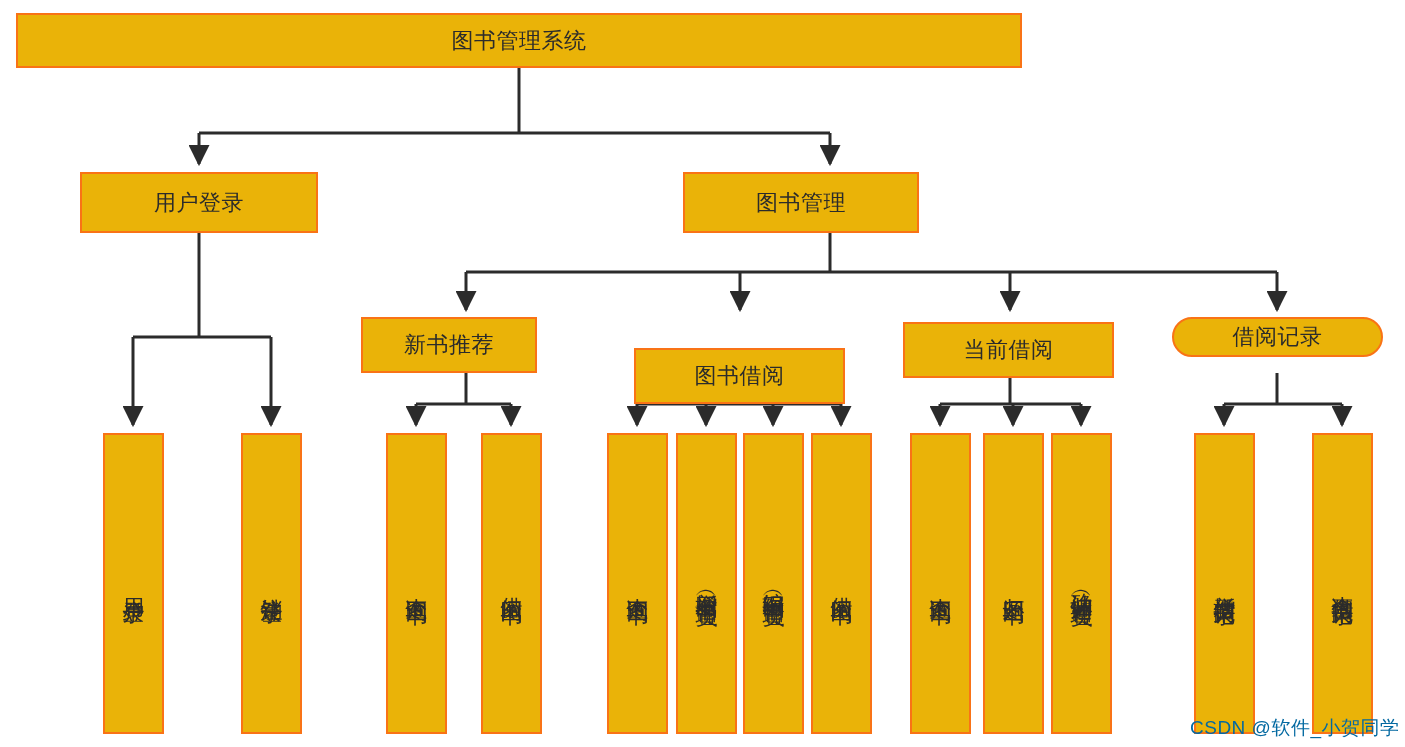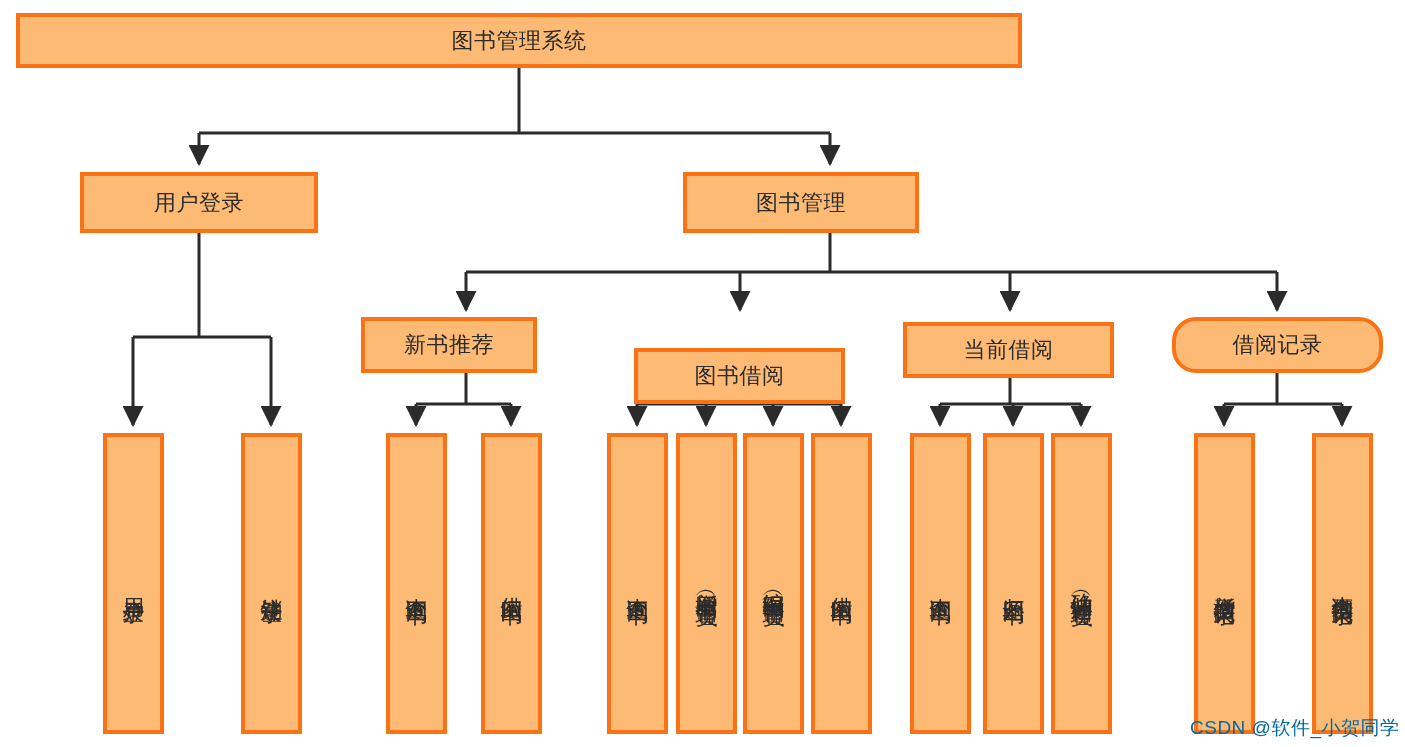--- a/index.html
+++ b/index.html
@@ -20,22 +20,22 @@
   svg.edges {
     position: absolute;
     left: 0;
     top: 0;
     width: 1405px;
     height: 747px;
   }
   .node {
     position: absolute;
     box-sizing: border-box;
-    background: #fdba74;
-    border: 4px solid #f97316;
+    background: #eab308;
+    border: 2px solid #f97316;
     display: flex;
     align-items: center;
     justify-content: center;
     color: #2b2b2b;
   }
   .node .label {
     display: block;
     text-align: center;
     line-height: 1.18;
     letter-spacing: 0.5px;
@@ -134,21 +134,21 @@
 
   <div class="node horizontal" style="left:361px; top:317px; width:176px; height:56px;">
     <span class="label">新书推荐</span>
   </div>
   <div class="node horizontal" style="left:634px; top:313px; width:211px; height:56px;margin-top:35px;">
     <span class="label">图书借阅</span>
   </div>
   <div class="node horizontal" style="left:903px; top:322px; width:211px; height:56px;">
     <span class="label">当前借阅</span>
   </div>
-  <div class="node horizontal" style="left:1172px; top:317px; width:211px; height:56px;border-radius:24px;">
+  <div class="node horizontal" style="left:1172px; top:317px; width:211px; height:40px;border-radius:24px;">
     <span class="label">借阅记录</span>
   </div>
 
   <div class="node vertical" style="left:103px; top:433px; width:61px; height:301px;">
     <span class="label">用户登录</span>
   </div>
   <div class="node vertical" style="left:241px; top:433px; width:61px; height:301px;">
     <span class="label">注销登录</span>
   </div>
 

